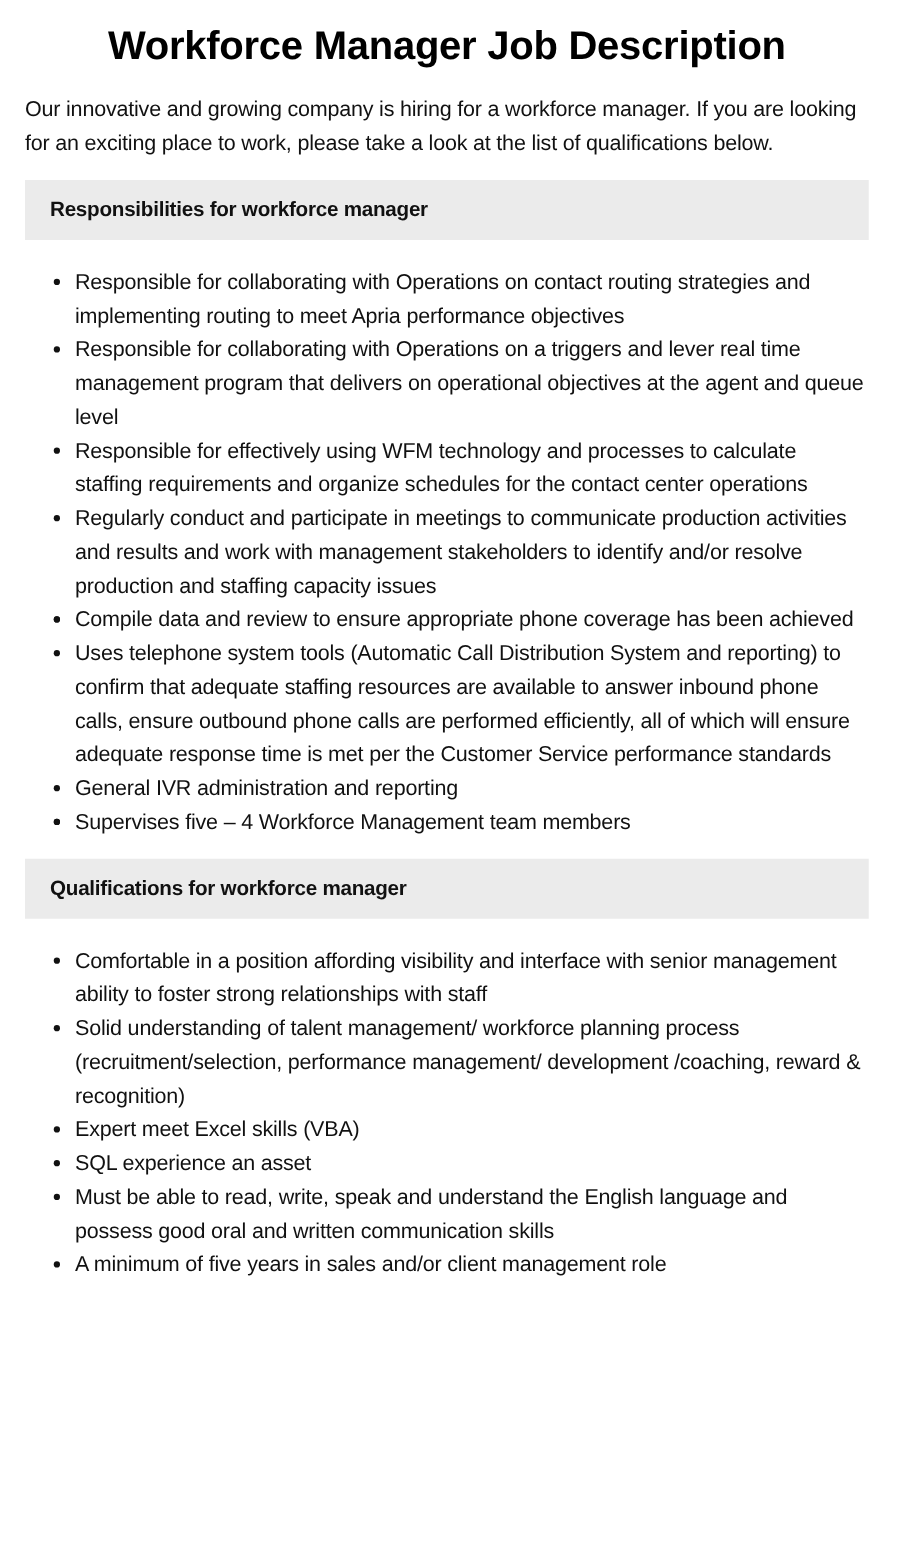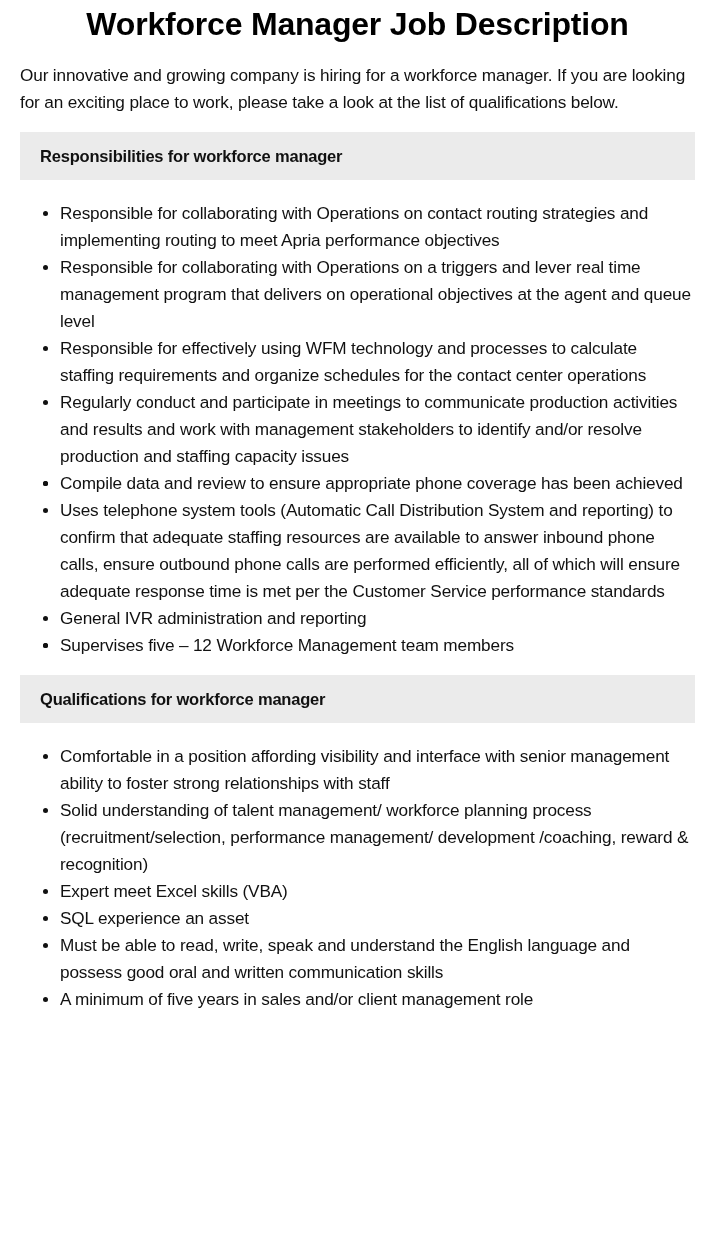--- a/index.html
+++ b/index.html
@@ -8,21 +8,21 @@
       background: #ffffff;
     }
     body {
       width: 720px;
       height: 1246px;
       overflow: hidden;
       font-family: "Liberation Sans", "DejaVu Sans", sans-serif;
       color: #111111;
     }
     .page {
-      padding: 0 25px 0 20px;
+      padding: 12px 25px 0 20px;
     }
     .page-title {
       margin: 0;
       padding-top: 2px;
       height: 44px;
       line-height: 44px;
       text-align: center;
       font-size: 32px;
       font-weight: bold;
       letter-spacing: -0.2px;
@@ -96,21 +96,21 @@
     <ul class="items">
       <li><span class="bullet"></span><span>Responsible for collaborating with Operations on contact routing strategies and implementing routing to meet Apria performance objectives</span></li>
       <li><span class="bullet"></span><span>Responsible for collaborating with Operations on a triggers and lever real time management program that delivers on operational objectives at the agent and queue level</span></li>
       <li><span class="bullet"></span><span>Responsible for effectively using WFM technology and processes to calculate staffing requirements and organize schedules for the contact center operations</span></li>
       <li><span class="bullet"></span><span>Regularly conduct and participate in meetings to communicate production activities and results and work with management stakeholders to identify and/or resolve production and staffing capacity issues</span></li>
       <li><span class="bullet"></span></li>
       <li><span class="bullet"></span><span>Compile data and review to ensure appropriate phone coverage has been achieved</span></li>
       <li><span class="bullet"></span><span>Uses telephone system tools (Automatic Call Distribution System and reporting) to confirm that adequate staffing resources are available to answer inbound phone calls, ensure outbound phone calls are performed efficiently, all of which will ensure adequate response time is met per the Customer Service performance standards</span></li>
       <li><span class="bullet"></span><span>General IVR administration and reporting</span></li>
       <li><span class="bullet"></span></li>
-      <li><span class="bullet"></span><span>Supervises five – 12 Workforce Management team members</span></li>
+      <li><span class="bullet"></span><span>Supervises five – 4 Workforce Management team members</span></li>
     </ul>
   </section>
 
   <section class="sec2">
     <div class="section-header">
       <h2>Qualifications for workforce manager</h2>
     </div>
     <ul class="items">
       <li><span class="bullet"></span><span>Comfortable in a position affording visibility and interface with senior management ability to foster strong relationships with staff</span></li>
       <li><span class="bullet"></span><span>Solid understanding of talent management/ workforce planning process (recruitment/selection, performance management/ development /coaching, reward &amp; recognition)</span></li>

